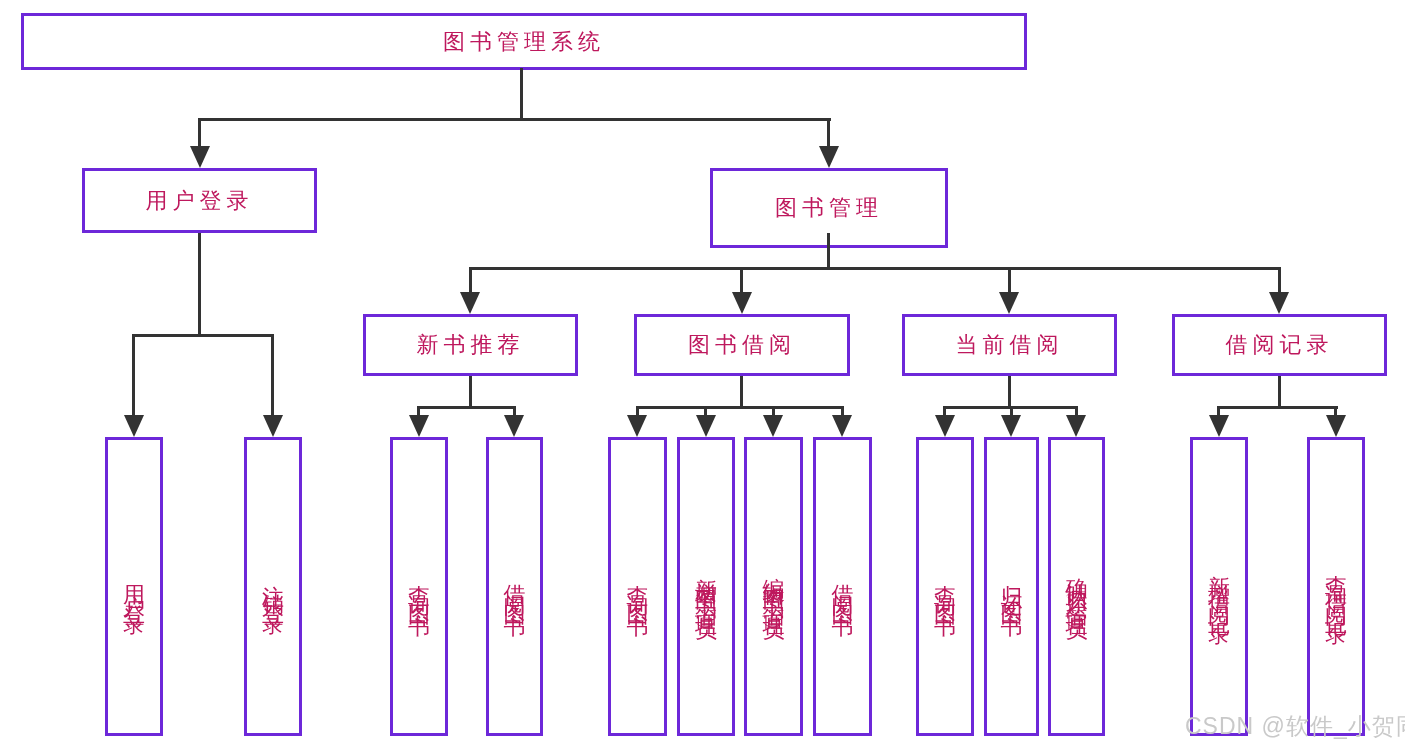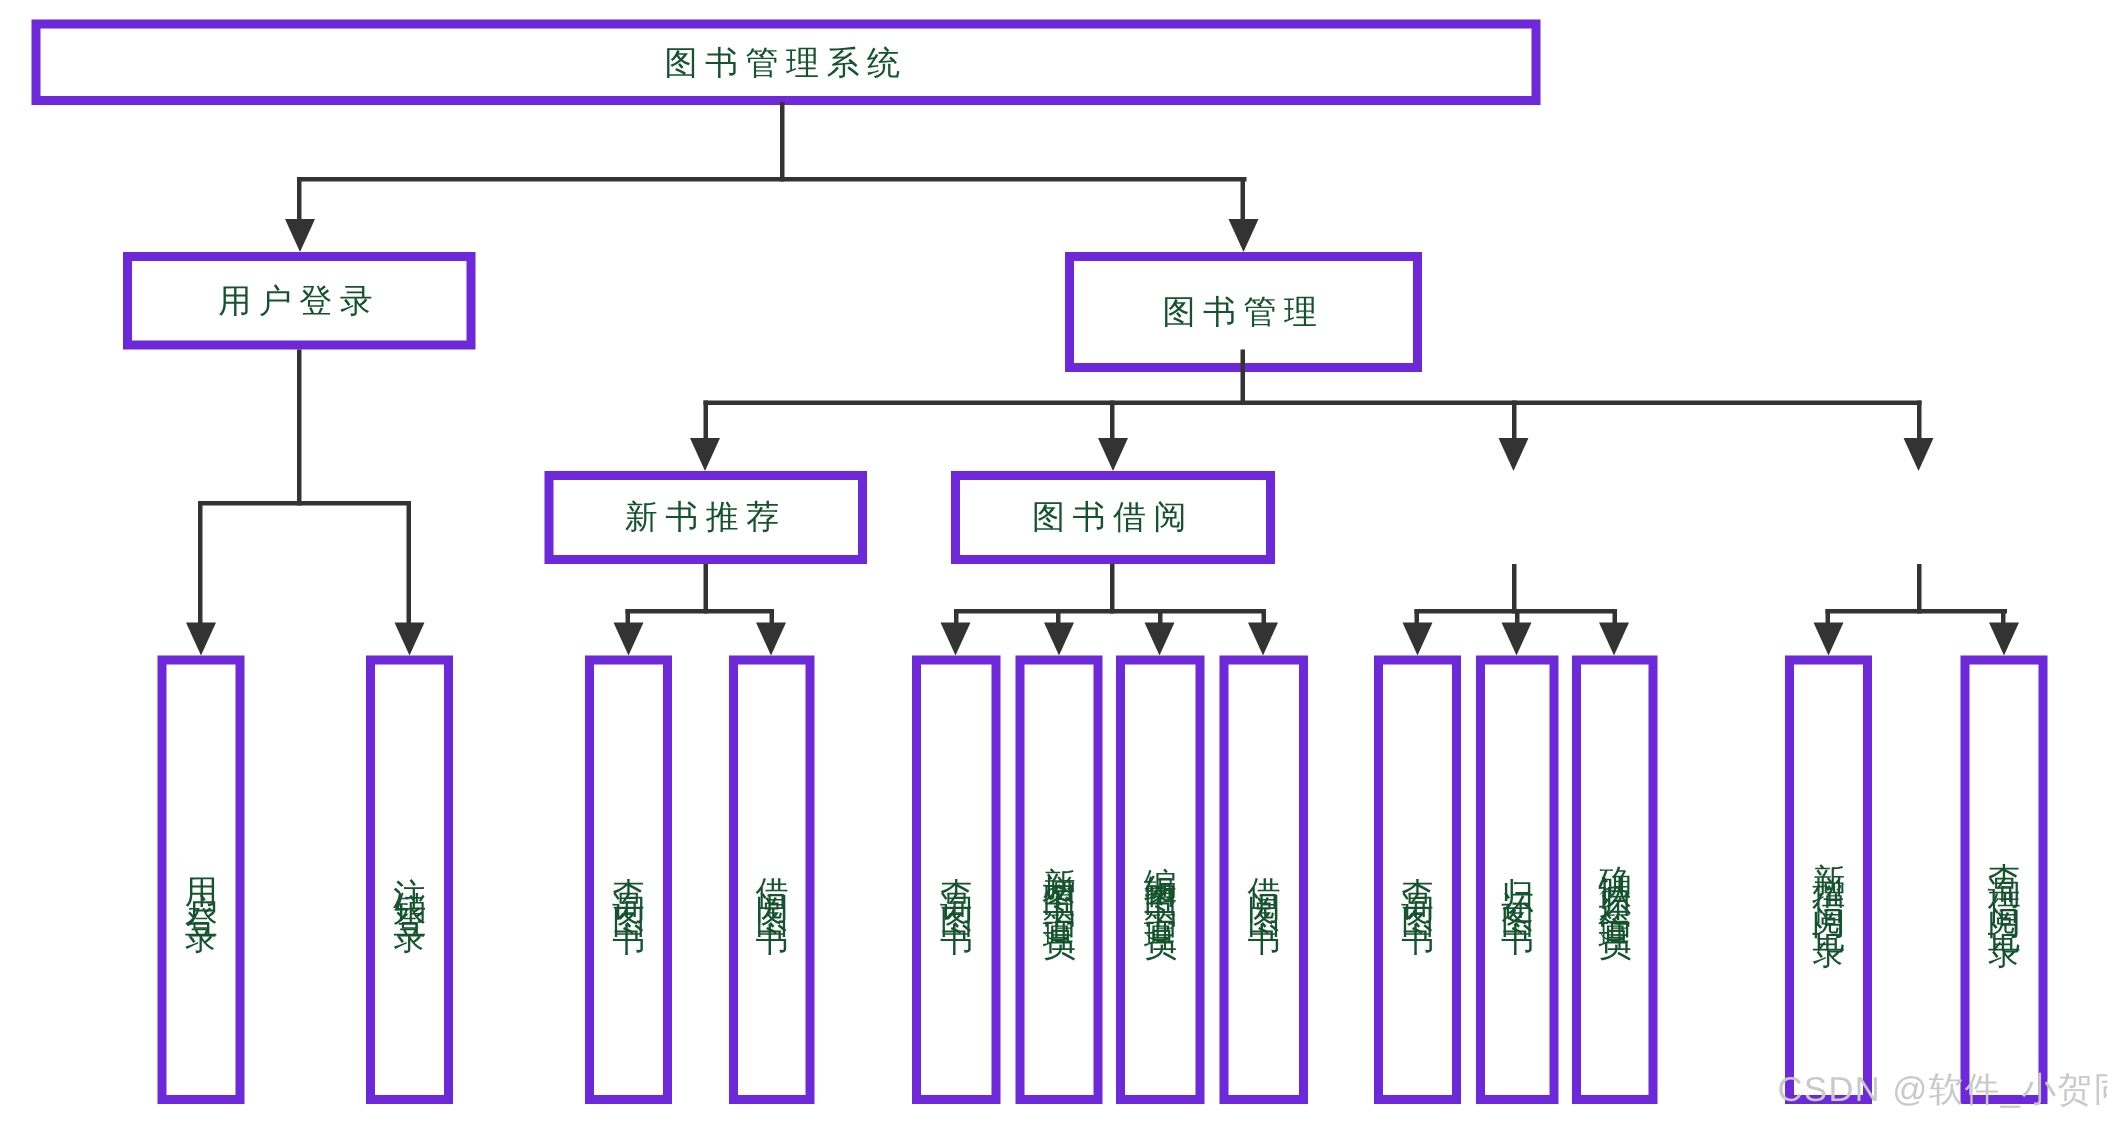--- a/index.html
+++ b/index.html
@@ -8,26 +8,26 @@
     width: 1405px;
     height: 747px;
     background: #ffffff;
     font-family: "Liberation Sans", sans-serif;
     overflow: hidden;
   }
   
   .node {
     position: absolute;
     box-sizing: border-box;
-    border: 6px solid #6d28d9;
+    border: 3px solid #6d28d9;
     background: #ffffff;
     display: flex;
     align-items: center;
     justify-content: center;
-    color: #14532d;
+    color: #be185d;
   }
   .node .t {
     font-size: 22px;
     letter-spacing: 5px;
     white-space: nowrap;
   }
   .node .vt {
     writing-mode: vertical-rl;
     text-orientation: mixed;
     font-size: 22px;
@@ -95,20 +95,26 @@
   <div class="vl" style="left:1008px; top:267px; height:28px"></div>
   <div class="tri" style="left:999px; top:292px"></div>
   <div class="vl" style="left:1278px; top:267px; height:28px"></div>
   <div class="tri" style="left:1269px; top:292px"></div>
 
   <div class="node" style="left:634px; top:314px; width:216px; height:62px">
     <span class="t">图书借阅</span>
   </div>
   <div class="node" style="left:363px; top:314px; width:215px; height:62px">
     <span class="t">新书推荐</span>
+  </div>
+  <div class="node" style="left:902px; top:314px; width:215px; height:62px">
+    <span class="t">当前借阅</span>
+  </div>
+  <div class="node" style="left:1172px; top:314px; width:215px; height:62px">
+    <span class="t">借阅记录</span>
   </div>
 
   <div class="vl" style="left:469px; top:376px; height:33px"></div>
   <div class="hl" style="left:417px; top:406px; width:99px"></div>
   <div class="vl" style="left:417px; top:406px; height:12px"></div>
   <div class="tri" style="left:409px; top:415px"></div>
   <div class="vl" style="left:513px; top:406px; height:12px"></div>
   <div class="tri" style="left:504px; top:415px"></div>
 
   <div class="vl" style="left:740px; top:376px; height:33px"></div>

